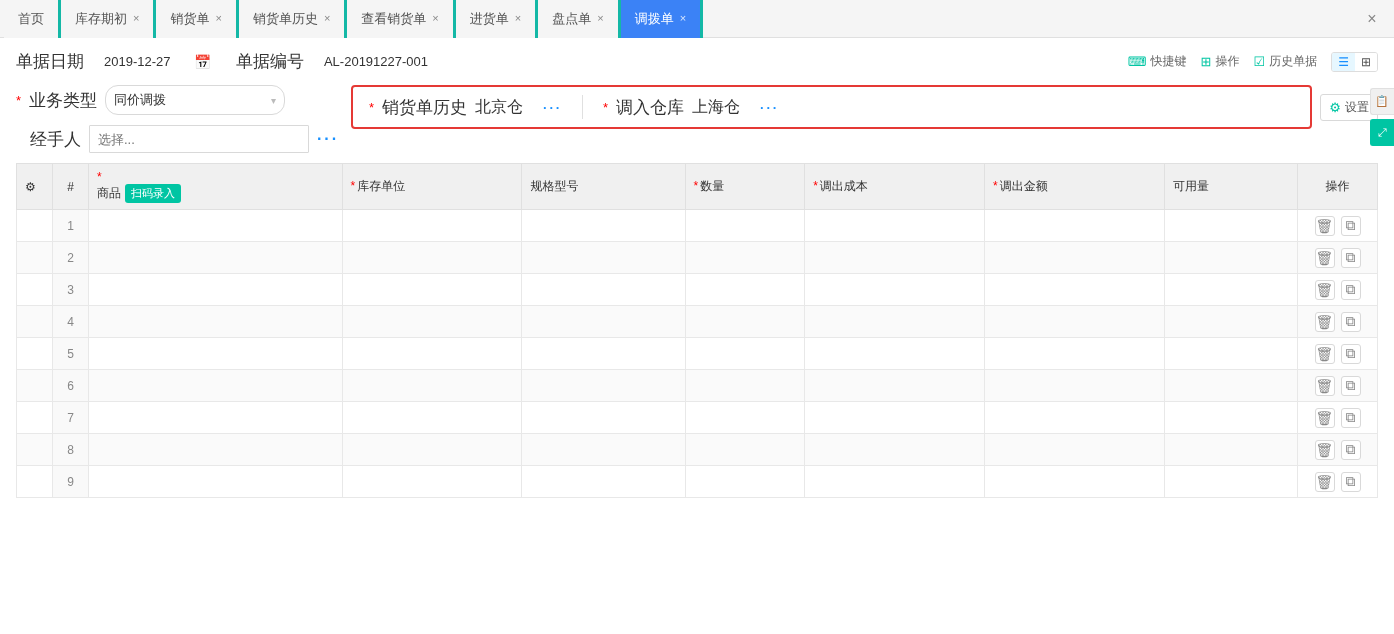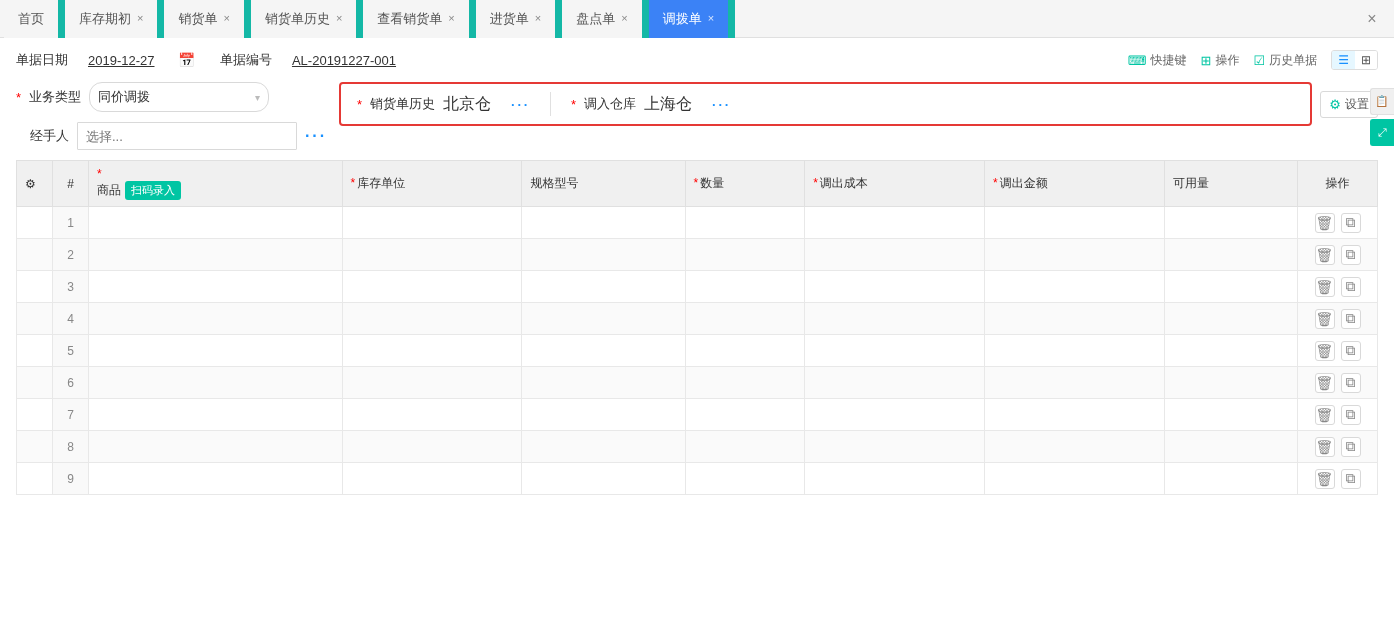--- a/index.html
+++ b/index.html
@@ -16,21 +16,21 @@
       position: relative;
     }
     .tab {
       display: flex;
       align-items: center;
       padding: 0 14px;
       height: 38px;
       cursor: pointer;
       font-size: 13px;
       color: #555;
-      border-right: 7px solid #14b8a6;
+      border-right: 3px solid #14b8a6;
       white-space: nowrap;
       gap: 6px;
       background: #f5f5f5;
     }
     .tab.active {
       background: #3b82f6;
       color: #fff;
     }
     .tab .close-icon {
       font-size: 11px;
@@ -72,26 +72,25 @@
       justify-content: space-between;
       margin-bottom: 12px;
     }
     .top-bar-left {
       display: flex;
       align-items: center;
       gap: 20px;
     }
     .field-label {
       color: #333;
-      font-size: 13px;
+      font-size: 17px;
     }
     .field-value {
       color: #333;
       font-size: 13px;
-      text-decoration: underline;
     }
     .calendar-icon {
       color: #00c5a3;
       margin: 0 4px;
       cursor: pointer;
       font-size: 14px;
     }
     .top-bar-right {
       display: flex;
       align-items: center;

